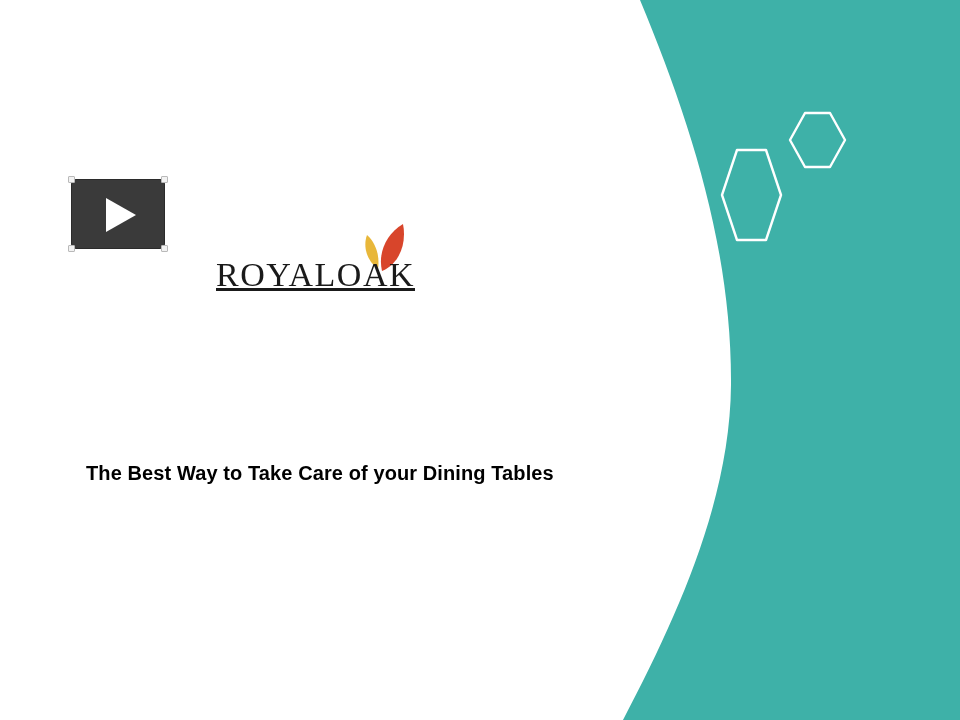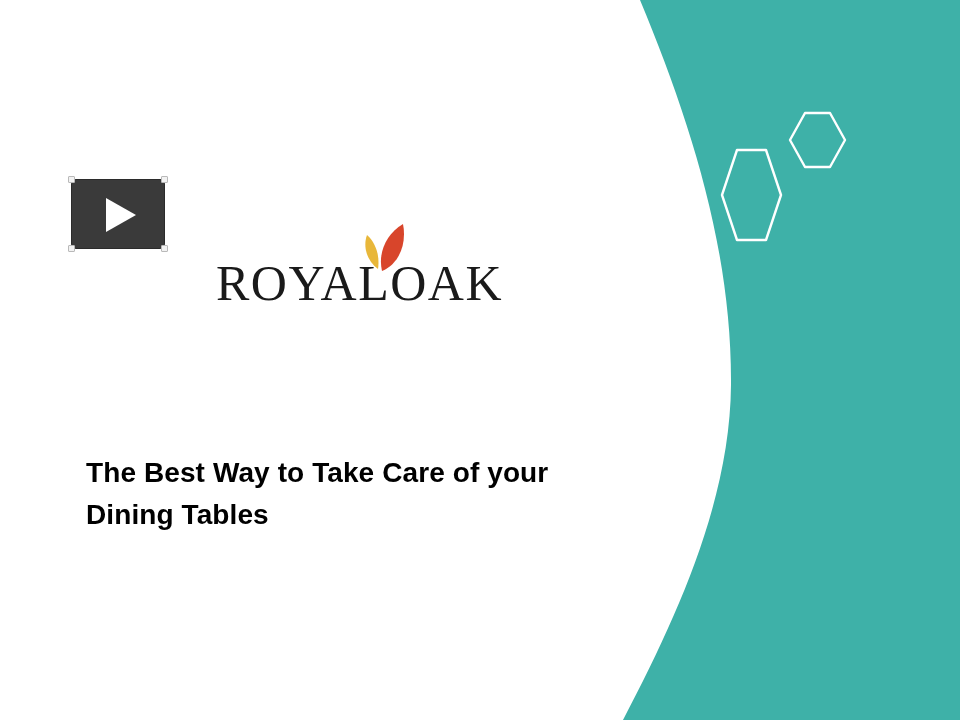--- a/index.html
+++ b/index.html
@@ -93,36 +93,37 @@
     left: 136px;
     top: 0px;
     width: 60px;
     height: 52px;
   }
   .logo-wordmark {
     position: absolute;
     left: 0;
     top: 36px;
     font-family: "Liberation Serif", serif;
-    font-size: 50px;
+    font-size: 34px;
     font-weight: 400;
     letter-spacing: 1.5px;
     color: #1a1a1a;
     line-height: 1;
     white-space: nowrap;
+    text-decoration: underline;
   }
 
   
   .slide-title {
     position: absolute;
     left: 86px;
     top: 452px;
     width: 500px;
     font-family: "Liberation Sans", sans-serif;
-    font-size: 28px;
+    font-size: 20px;
     font-weight: bold;
     line-height: 42px;
     color: #000000;
     letter-spacing: 0.1px;
   }
 </style>
 </head>
 <body>
 
 <div class="slide">

